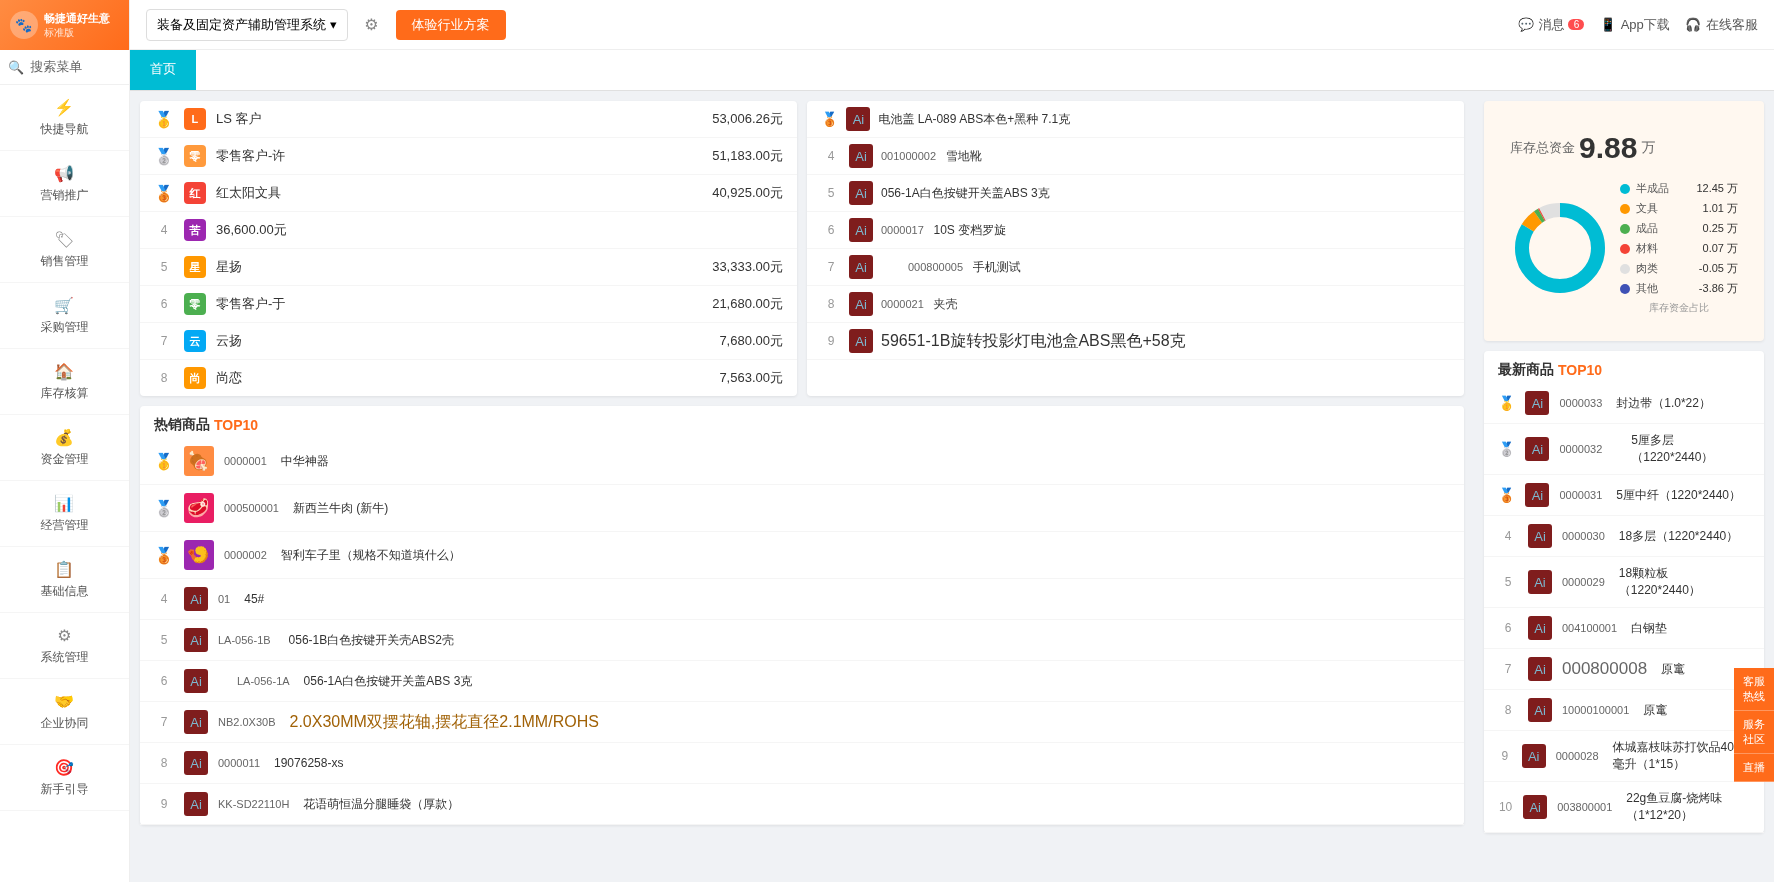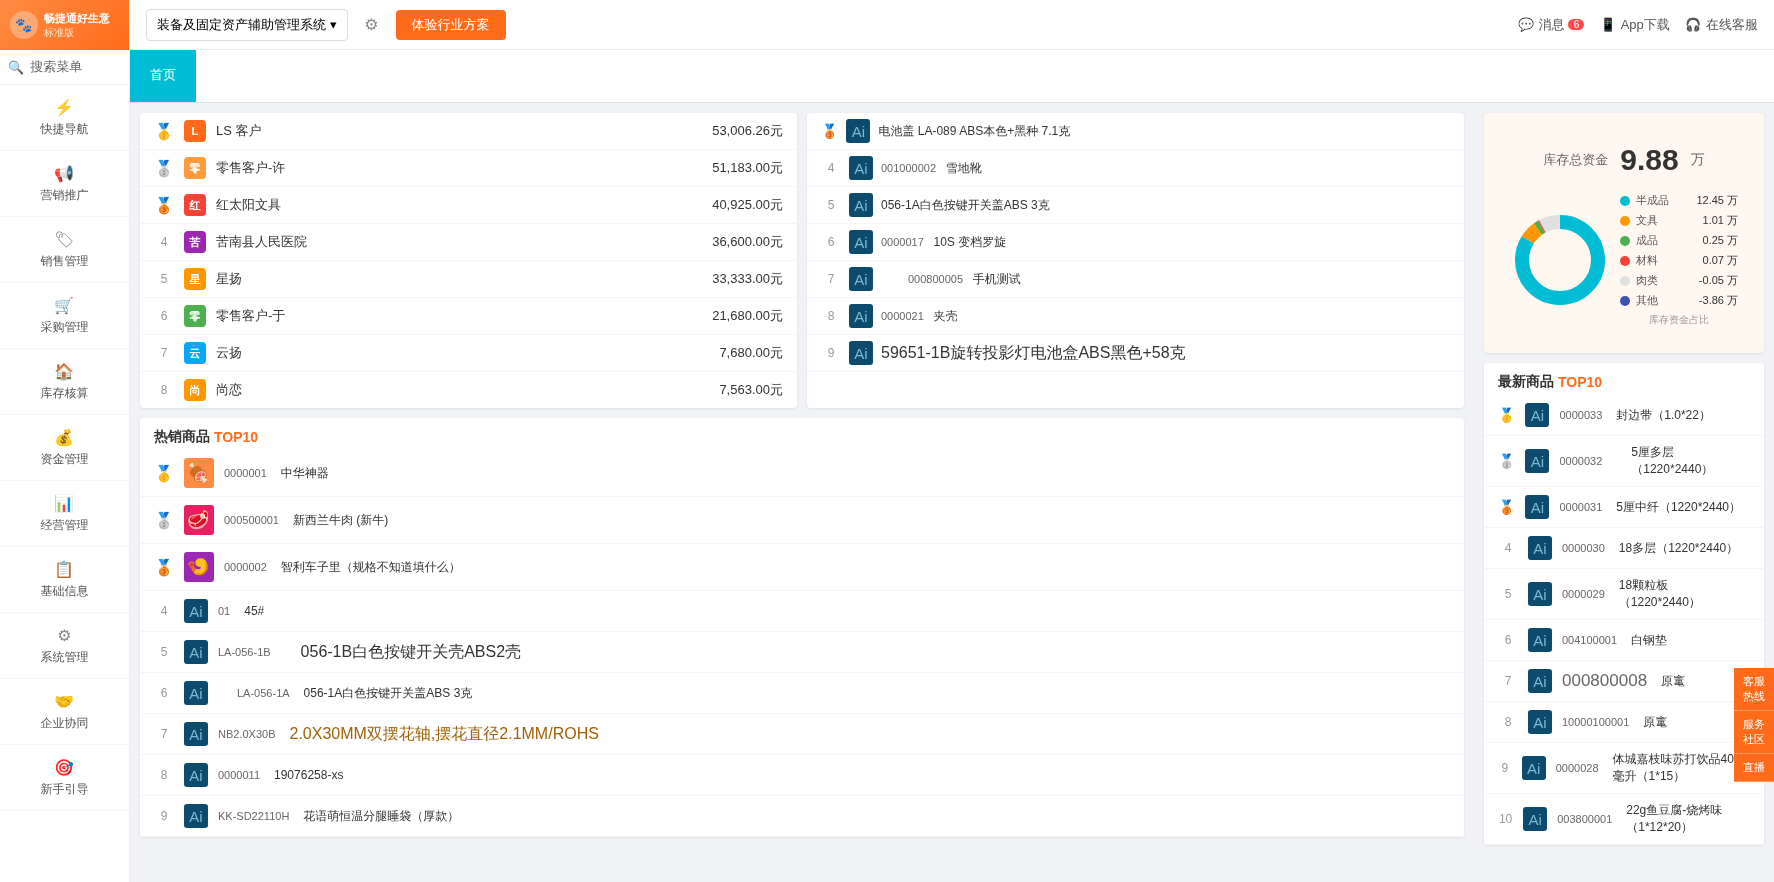--- a/index.html
+++ b/index.html
@@ -140,21 +140,21 @@
     }
 
     
     .nav-tabs {
       background: #fff;
       border-bottom: 1px solid #e0e0e0;
       display: flex;
       align-items: stretch;
     }
     .nav-tab {
-      padding: 16px 20px;
+      padding: 10px 20px;
       cursor: pointer;
       font-size: 13px;
       color: #555;
       border-bottom: 2px solid transparent;
     }
     .nav-tab.active {
       color: #fff;
       background: #00bcd4;
       border-bottom: 2px solid #00bcd4;
     }
@@ -229,27 +229,27 @@
     .product-row {
       display: flex;
       align-items: center;
       padding: 6px 14px;
       border-bottom: 1px solid #f5f5f5;
       gap: 8px;
     }
     .product-img {
       width: 24px;
       height: 24px;
-      background: #0c4a6e;
+      background: #7f1d1d;
       border-radius: 3px;
       display: flex;
       align-items: center;
       justify-content: center;
       color: #7cb8d0;
-      font-size: 15px;
+      font-size: 13px;
       flex-shrink: 0;
     }
     .product-img-photo {
       width: 30px;
       height: 30px;
       border-radius: 3px;
       flex-shrink: 0;
       display: flex;
       align-items: center;
       justify-content: center;
@@ -454,21 +454,20 @@
             </div>
             <div class="customer-row">
               <span style="color:#cd7f32;font-size:16px;">🥉</span>
               <span class="rank-badge" style="background:#f44336;">红</span>
               <span class="customer-name">红太阳文具</span>
               <span class="customer-amount">40,925.00元</span>
             </div>
             <div class="customer-row">
               <span class="rank-num">4</span>
               <span class="rank-badge" style="background:#9c27b0;">苦</span>
-              <span class="customer-name">苦南县人民医院</span>
               <span class="customer-amount">36,600.00元</span>
             </div>
             <div class="customer-row">
               <span class="rank-num">5</span>
               <span class="rank-badge" style="background:#ff9800;">星</span>
               <span class="customer-name">星扬</span>
               <span class="customer-amount">33,333.00元</span>
             </div>
             <div class="customer-row">
               <span class="rank-num">6</span>
@@ -577,21 +576,21 @@
           <div class="hot-product-row">
             <span class="rank-num">4</span>
             <div class="product-img">Ai</div>
             <span style="color:#666;font-size:11px;">01</span>
             <span style="font-size:12px;color:#333;margin-left:4px;">45#</span>
           </div>
           <div class="hot-product-row">
             <span class="rank-num">5</span>
             <div class="product-img">Ai</div>
             <span style="color:#666;font-size:11px;">LA-056-1B</span>
-            <span style="font-size:16px;color:#333;margin-left:20px;">056-1B白色按键开关壳ABS2壳</span>
+            <span style="font-size:12px;color:#333;margin-left:8px;">056-1B白色按键开关壳ABS2壳</span>
           </div>
           <div class="hot-product-row">
             <span class="rank-num">6</span>
             <div class="product-img">Ai</div>
             <span style="color:#666;font-size:11px;padding-left:19px;">LA-056-1A</span>
             <span style="font-size:12px;color:#333;margin-left:4px;">056-1A白色按键开关盖ABS 3克</span>
           </div>
           <div class="hot-product-row">
             <span class="rank-num">7</span>
             <div class="product-img">Ai</div>
@@ -610,21 +609,21 @@
             <span style="color:#666;font-size:11px;">KK-SD22110H</span>
             <span style="font-size:12px;color:#333;margin-left:4px;">花语萌恒温分腿睡袋（厚款）</span>
           </div>
         </div>
       </div>
     </div>
 
     <div class="content-right">
 
       <div class="inventory-total card">
-        <div style="display:flex;align-items:center;justify-content:center;gap:12px;padding:14px 10px 6px;">
+        <div style="display:flex;align-items:center;justify-content:flex-start;gap:4px;padding:14px 10px 6px;">
           <span style="font-size:13px;color:#666;">库存总资金</span>
           <span style="font-size:30px;font-weight:bold;color:#333;">9.88</span>
           <span style="font-size:14px;color:#666;">万</span>
         </div>
 
         <div class="donut-chart-container">
           <svg width="100" height="100" viewBox="0 0 100 100">
 
             <circle cx="50" cy="50" r="38" fill="none" stroke="#e0e0e0" stroke-width="14"></circle>
 

